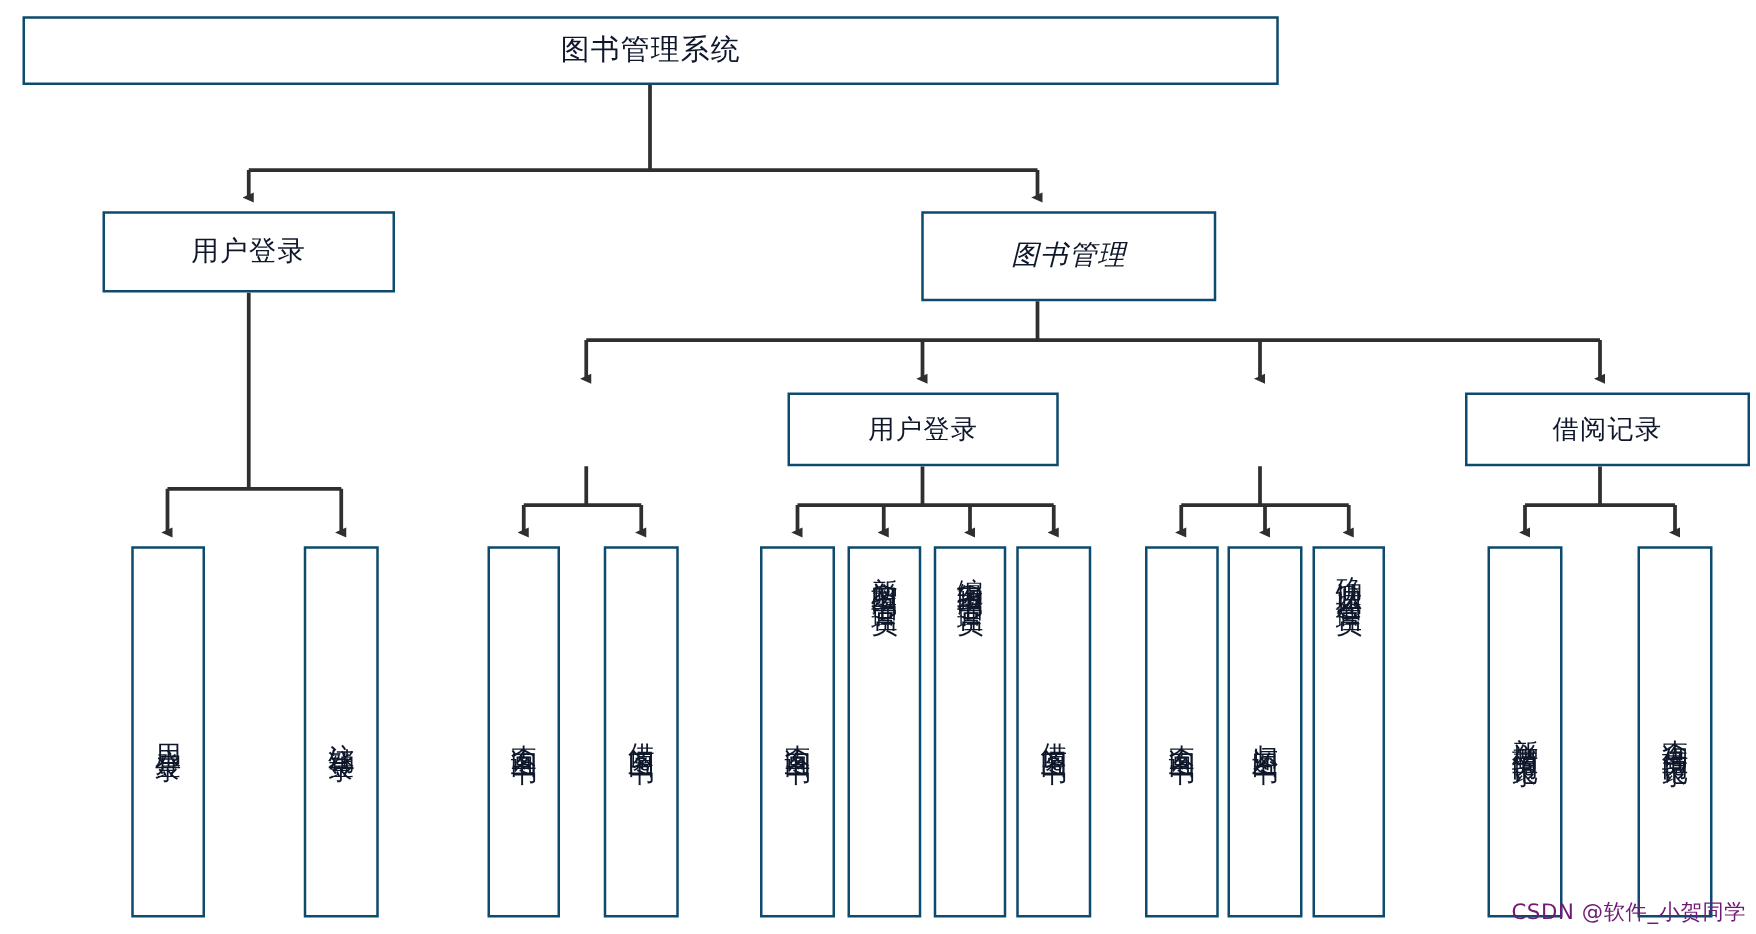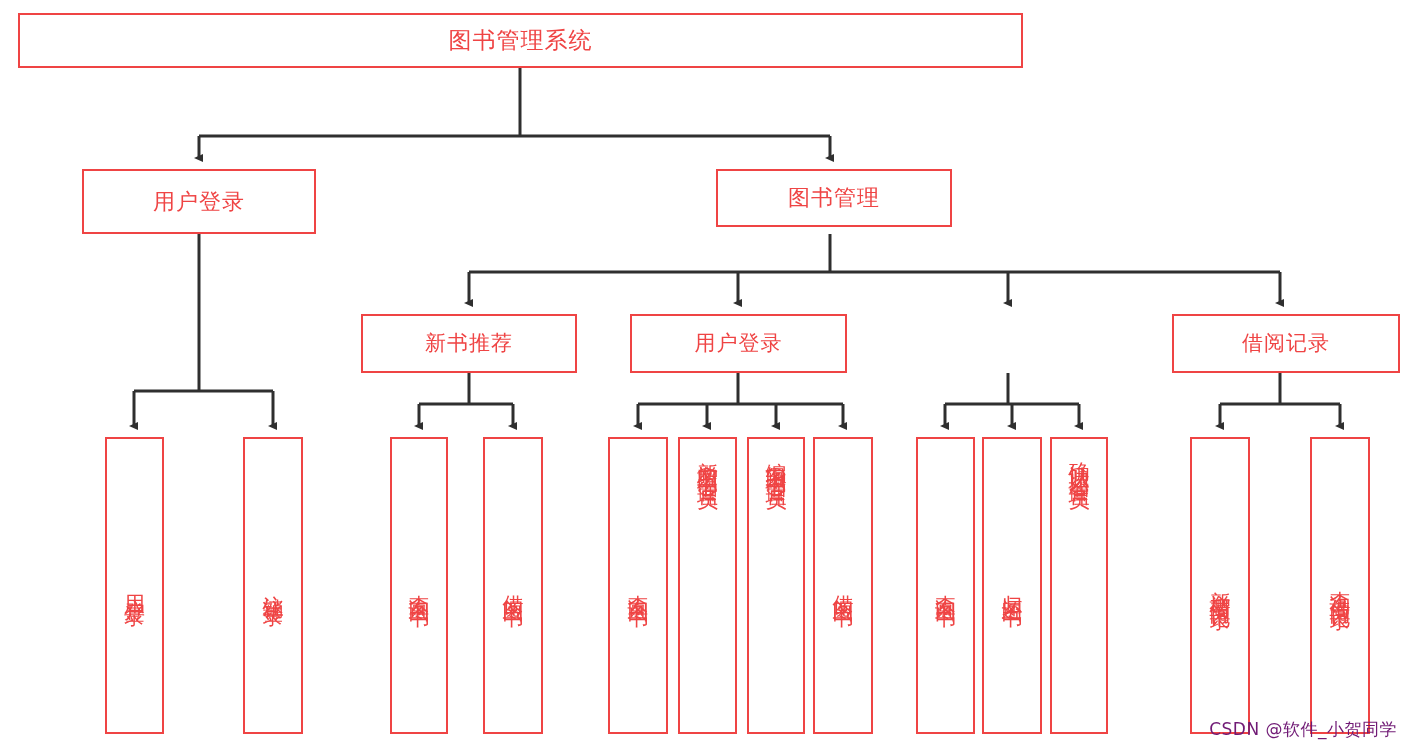--- a/index.html
+++ b/index.html
@@ -19,26 +19,26 @@
     position: absolute;
     left: 0;
     top: 0;
     width: 1405px;
     height: 747px;
     pointer-events: none;
   }
   .node {
     position: absolute;
     box-sizing: border-box;
-    border: 2px solid #ef4444;
+    border: 2px solid #0c4a6e;
     background: #ffffff;
     display: flex;
     align-items: center;
     justify-content: center;
-    color: #ef4444;
+    color: #0f172a;
   }
   .node .label {
     letter-spacing: 1px;
     line-height: 1.15;
     white-space: nowrap;
   }
   .node.root .label { font-size: 23px; }
   .node.lvl2 .label { font-size: 22px; }
   .node.lvl3 .label { font-size: 21px; }
   .node.leaf {
@@ -123,27 +123,24 @@
     </g>
   </svg>
 
   <div class="node root" style="left:18px; top:13px; width:1005px; height:55px;">
     <span class="label">图书管理系统</span>
   </div>
 
   <div class="node lvl2" style="left:82px; top:169px; width:234px; height:65px;">
     <span class="label">用户登录</span>
   </div>
-  <div class="node lvl2" style="left:716px; top:169px; width:236px; height:58px;">
+  <div class="node lvl2" style="left:737px; top:169px; width:236px; height:72px;font-style:italic;">
     <span class="label">图书管理</span>
   </div>
 
-  <div class="node lvl3" style="left:361px; top:314px; width:216px; height:59px;">
-    <span class="label">新书推荐</span>
-  </div>
   <div class="node lvl3" style="left:630px; top:314px; width:217px; height:59px;">
     <span class="label">用户登录</span>
   </div>
   <div class="node lvl3" style="left:1172px; top:314px; width:228px; height:59px;">
     <span class="label">借阅记录</span>
   </div>
 
   <div class="node leaf centered" style="left:105px; top:437px; width:59px; height:297px;">
     <span class="label">用户登录</span>
   </div>

